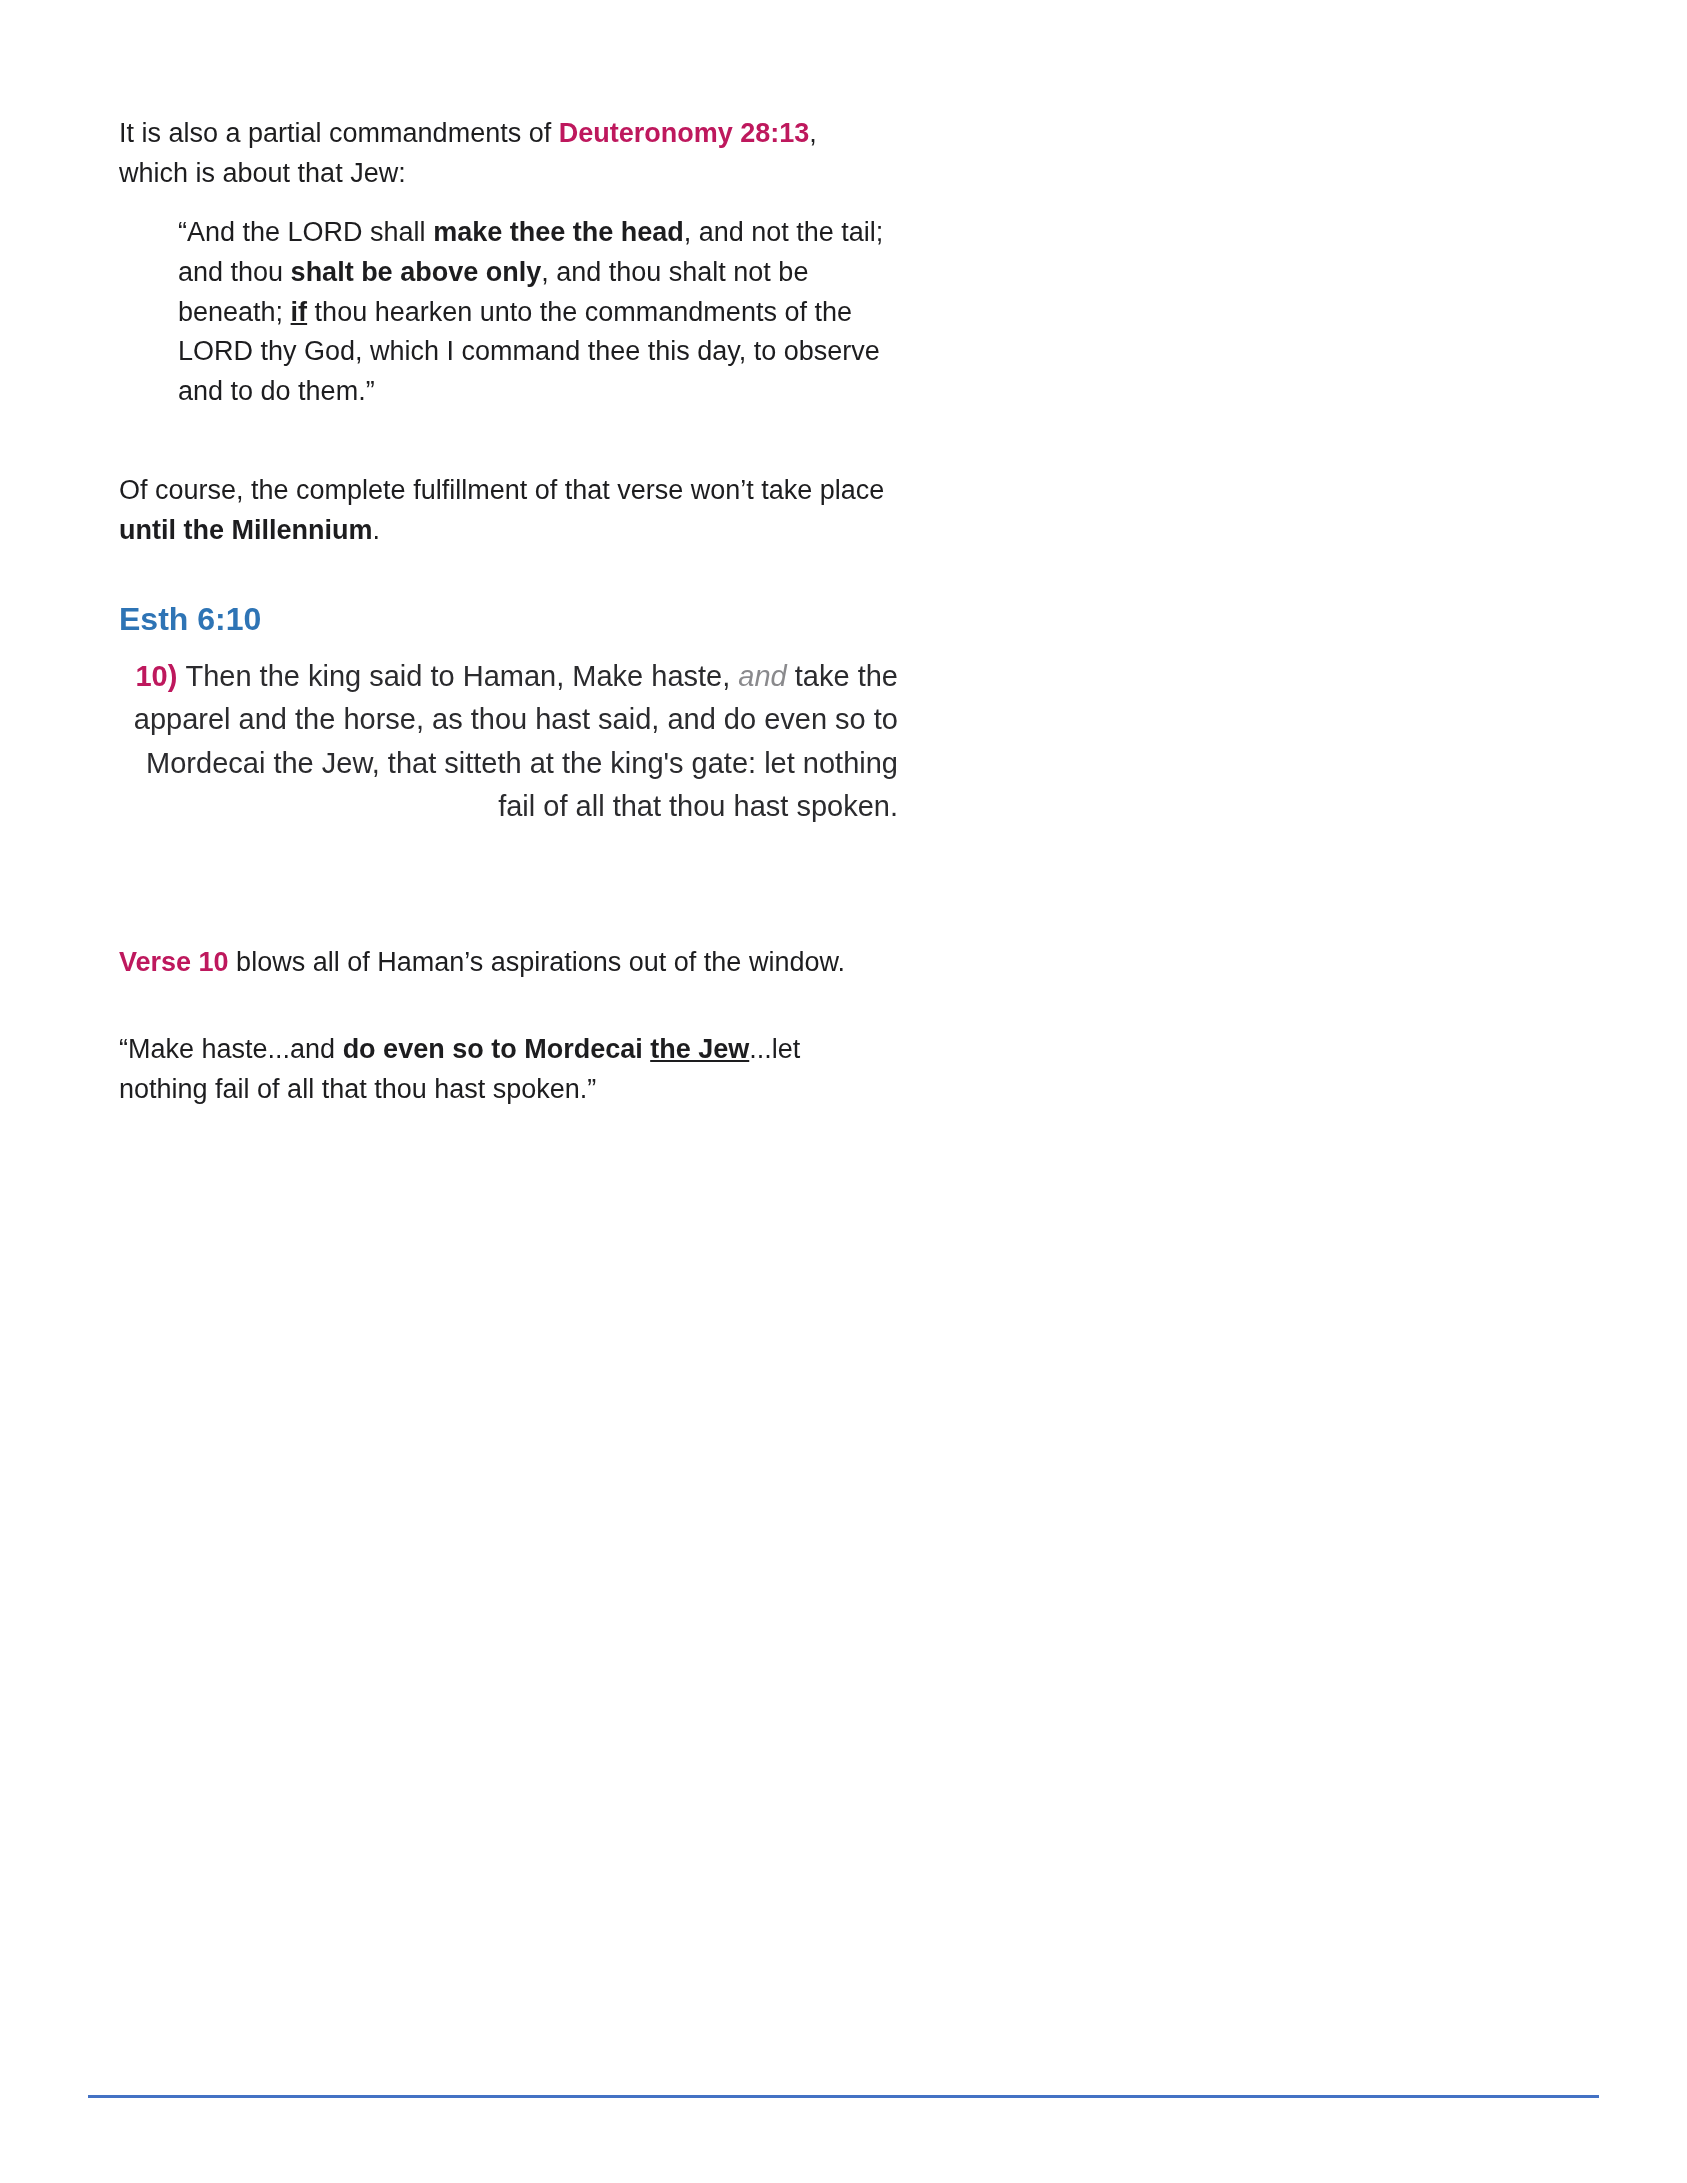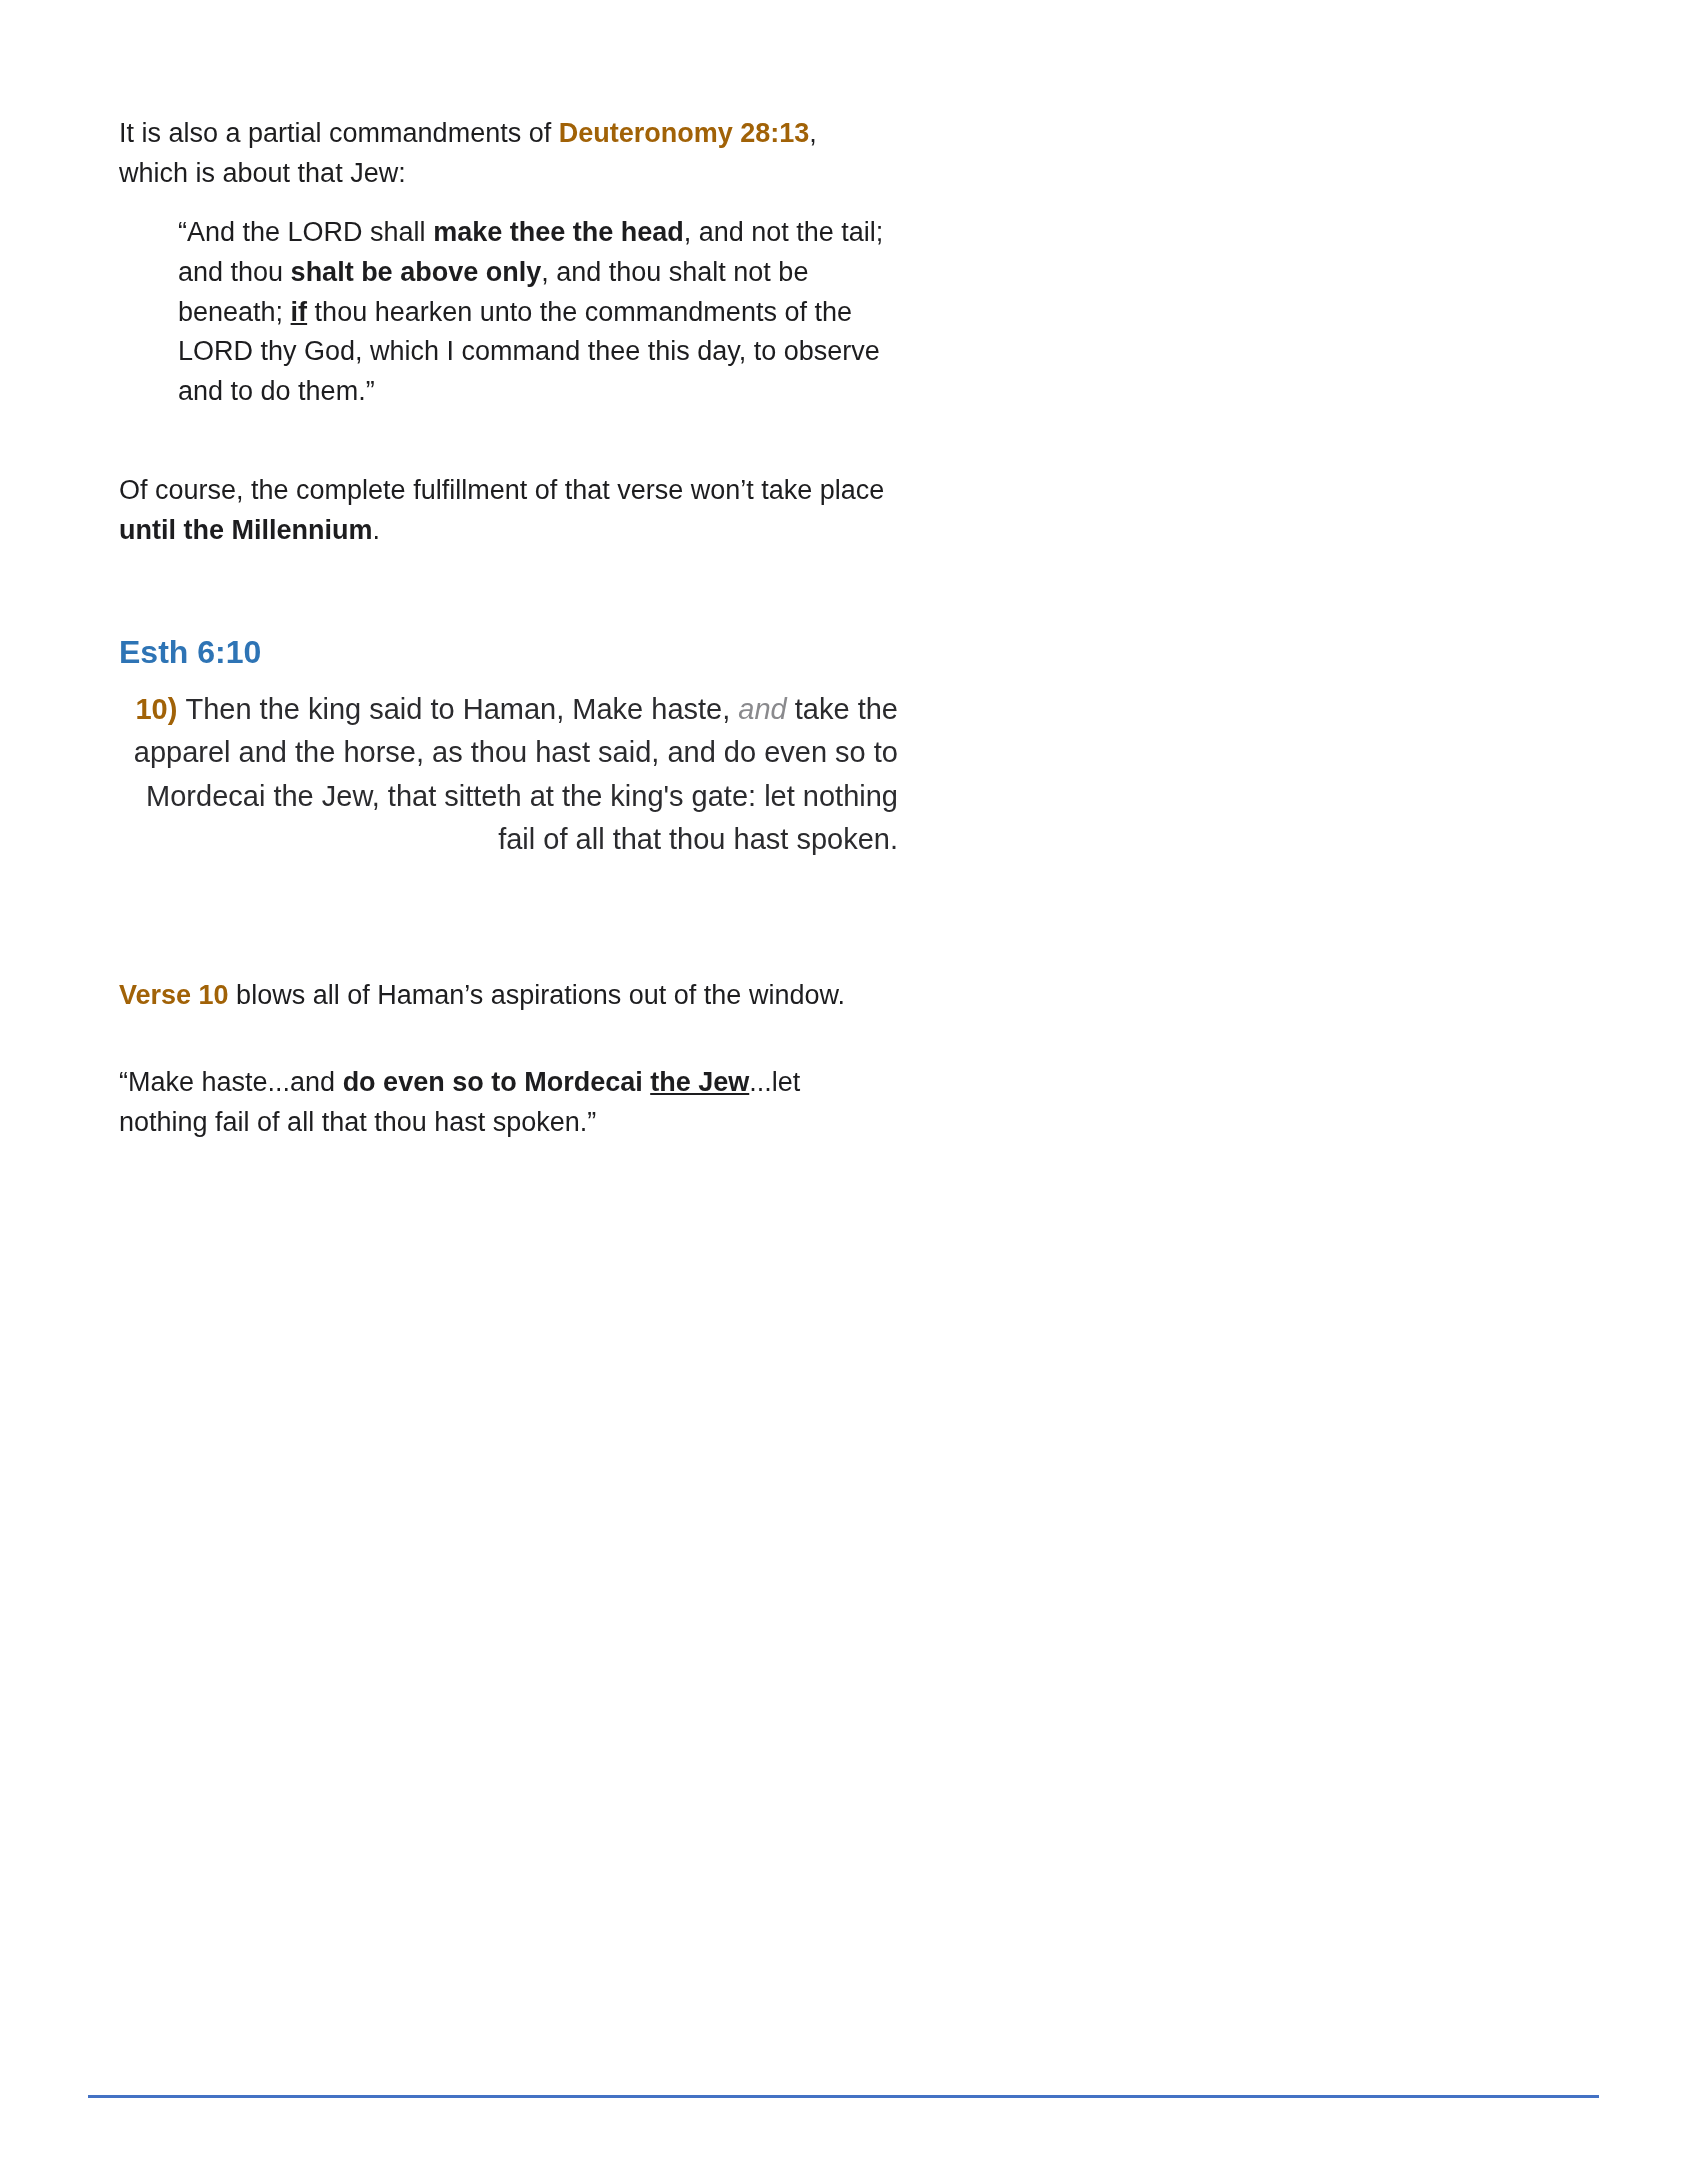--- a/index.html
+++ b/index.html
@@ -28,21 +28,21 @@
 
   .quote-block {
     margin-top: 20px;
     margin-left: 59px;
     width: 709px;
   }
 
   .para-millennium { margin-top: 59px; }
 
   .section-heading {
-    margin-top: 79px;
+    margin-top: 46px;
     font-size: 32px;
     font-weight: bold;
     color: #2e74b5;
   }
 
   .verse-para {
     margin-top: 11.5px;
     font-size: 29px;
     line-height: 1.5;
     color: #2b2b2e;
@@ -50,21 +50,21 @@
     text-align: right;
   }
 
   .para-verse10 { margin-top: 114px; }
 
   .para-makehaste { margin-top: 48px; width: 741px; }
 
   
   .seg-n  { font-weight: normal; }
   .seg-b  { font-weight: bold; }
-  .seg-bb { font-weight: bold; color: #a16207; }
+  .seg-bb { font-weight: bold; color: #be185d; }
   .seg-bu { font-weight: bold; text-decoration: underline; }
   .seg-ig { font-style: italic; color: #8a8a8d; }
 
   .footer-rule {
     position: absolute;
     left: 88px;
     top: 2095px;
     width: 1511px;
     height: 3.3px;
     background: #4472c4;

